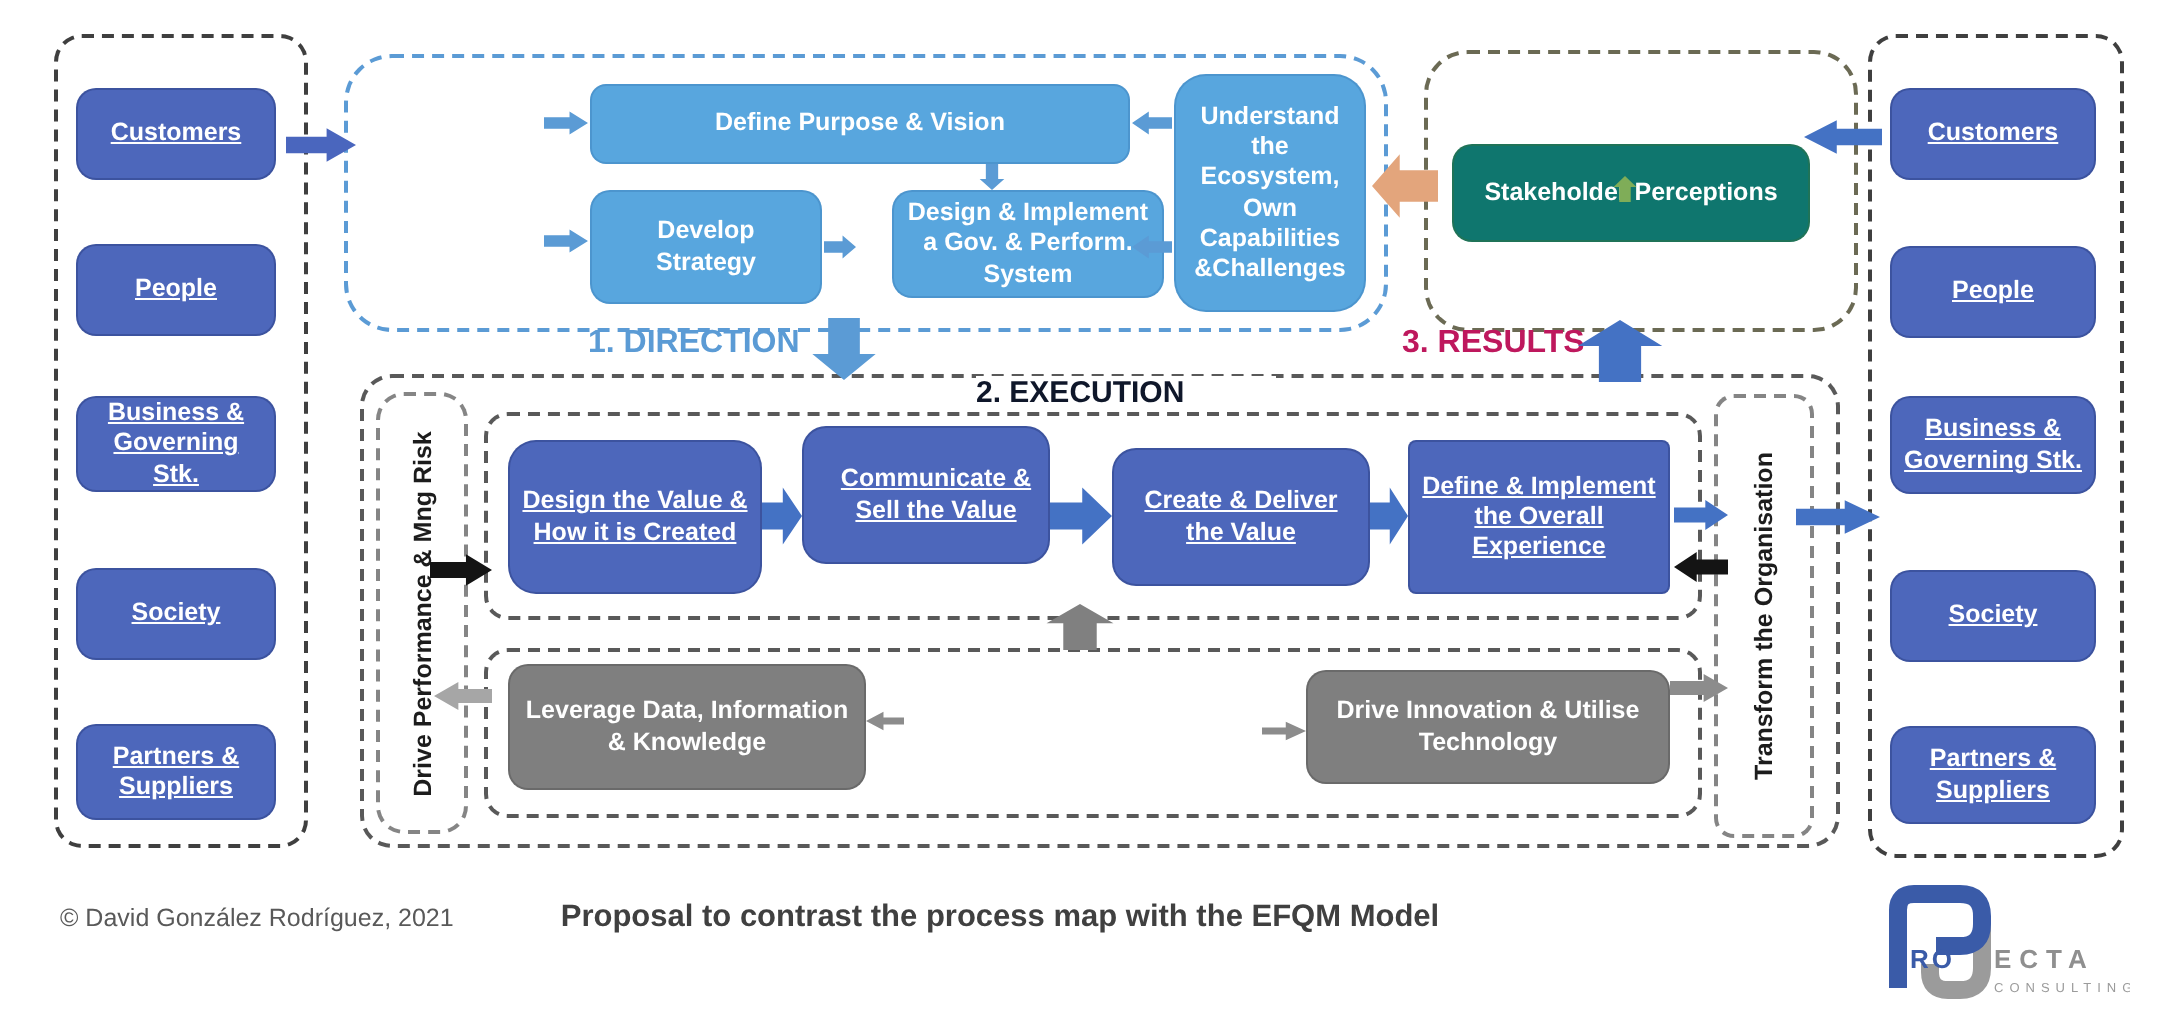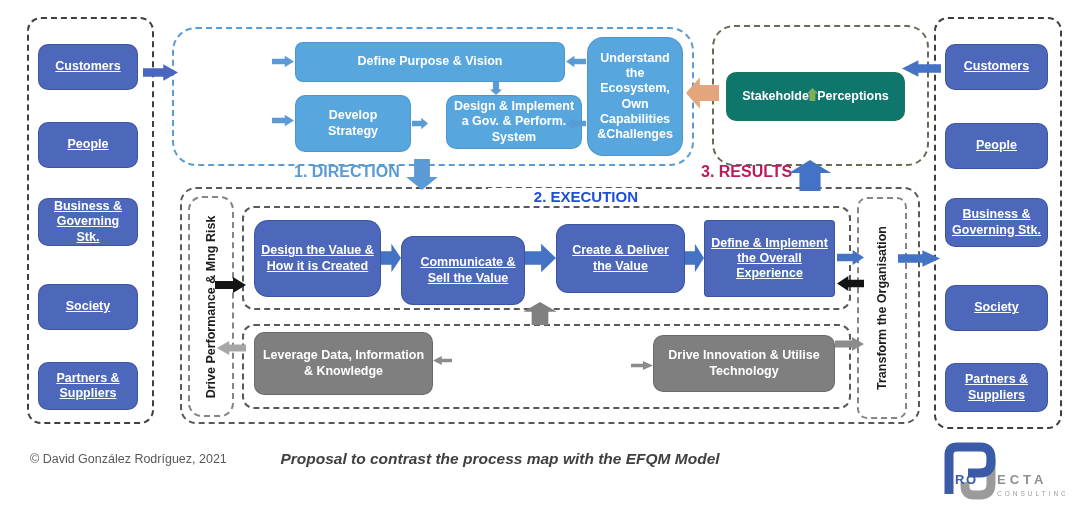--- a/index.html
+++ b/index.html
@@ -20,21 +20,21 @@
   .lblue {background:#58A6DE;border:1px solid rgba(40,100,160,.25);}
   .green {background:#0f766e;border:1px solid rgba(70,110,40,.3);margin-top:32px;}
   .gray  {background:#7F7F7F;border:1px solid rgba(60,60,60,.3);}
   .sideBox{
     position:absolute;border:2px dashed #858585;border-radius:12px;
     display:flex;align-items:center;justify-content:center;background:#fff;
   }
   .vtext{white-space:nowrap;transform:rotate(-90deg);font-weight:bold;color:#1c1c1c;font-size:12.5px;}
   .lbl{position:absolute;font-weight:bold;text-align:center;}
   .arrow{position:absolute;display:block;}
-  .cap{position:absolute;color:#404040;font-style:italic;font-weight:600;font-size:15.5px;}
+  .cap{position:absolute;color:#404040;font-weight:600;font-size:15.5px;}
   .copy{position:absolute;color:#595959;font-size:12.5px;}
 </style>
 </head>
 <body>
 
 <div id="canvas">
 
   <div class="dashC" style="left:27px;top:17px;width:123px;height:403px;border-radius:14px;"></div>
   <div class="box blue" style="left:38px;top:44px;width:100px;height:46px;border-radius:10px;">Customers</div>
   <div class="box blue" style="left:38px;top:122px;width:100px;height:46px;border-radius:10px;">People</div>
@@ -98,34 +98,34 @@
     <polygon points="0,28 58,28 58,6 100,50 58,94 58,72 0,72" fill="#4A66BE"></polygon>
     </svg>
   <svg class="arrow" style="left:902px;top:59px;z-index:3;" width="39" height="19" viewBox="0 0 100 100" preserveAspectRatio="none">
     <polygon points="100,28 42,28 42,6 0,50 42,94 42,72 100,72" fill="#4472C4"></polygon>
     </svg>
   <svg class="arrow" style="left:898px;top:249px;z-index:3;" width="42" height="19" viewBox="0 0 100 100" preserveAspectRatio="none">
     <polygon points="0,28 58,28 58,6 100,50 58,94 58,72 0,72" fill="#4472C4"></polygon>
     </svg>
 
   <div class="dashC" style="left:180px;top:187px;width:736px;height:233px;border-radius:16px;border-color:#595959;"></div>
-  <div class="lbl" style="left:488px;top:188px;width:150px;text-align:right;font-size:15px;color:#1d4ed8;background:#fff;z-index:2;">2. EXECUTION</div>
+  <div class="lbl" style="left:488px;top:188px;width:150px;text-align:left;font-size:15px;color:#0f172a;background:#fff;z-index:2;">2. EXECUTION</div>
 
   <div class="sideBox" style="left:188px;top:196px;width:42px;height:217px;border-radius:14px;">
     <span class="vtext">Drive Performance &amp; Mng Risk</span>
   </div>
   <div class="sideBox" style="left:857px;top:197px;width:46px;height:218px;border-radius:10px;">
     <span class="vtext" style="font-weight:600;">Transform the Organisation</span>
   </div>
 
   <div class="dashC" style="left:242px;top:206px;width:605px;height:100px;border-radius:12px;border-color:#595959;"></div>
   <div class="dashC" style="left:242px;top:324px;width:605px;height:81px;border-radius:12px;border-color:#595959;"></div>
 
   <div class="box blue" style="left:254px;top:220px;width:127px;height:77px;border-radius:14px;">Design the Value &amp; How it is Created</div>
-  <div class="box blue" style="left:401px;top:236px;width:124px;height:69px;border-radius:12px;padding-left:16px;">Communicate &amp; Sell the Value</div>
+  <div class="box blue" style="left:401px;top:213px;width:124px;height:69px;border-radius:12px;padding-left:16px;">Communicate &amp; Sell the Value</div>
   <div class="box blue" style="left:556px;top:224px;width:129px;height:69px;border-radius:12px;">Create &amp; Deliver the Value</div>
   <div class="box blue" style="left:704px;top:220px;width:131px;height:77px;border-radius:4px;">Define &amp; Implement the Overall Experience</div>
 
   <svg class="arrow" style="left:381px;top:241px;" width="20" height="34" viewBox="0 0 100 100" preserveAspectRatio="none">
     <polygon points="0,30 52,30 52,8 100,50 52,92 52,70 0,70" fill="#4472C4"></polygon>
     </svg>
   <svg class="arrow" style="left:525px;top:241px;" width="31" height="34" viewBox="0 0 100 100" preserveAspectRatio="none">
     <polygon points="0,30 52,30 52,8 100,50 52,92 52,70 0,70" fill="#4472C4"></polygon>
     </svg>
   <svg class="arrow" style="left:685px;top:241px;" width="19" height="34" viewBox="0 0 100 100" preserveAspectRatio="none">

